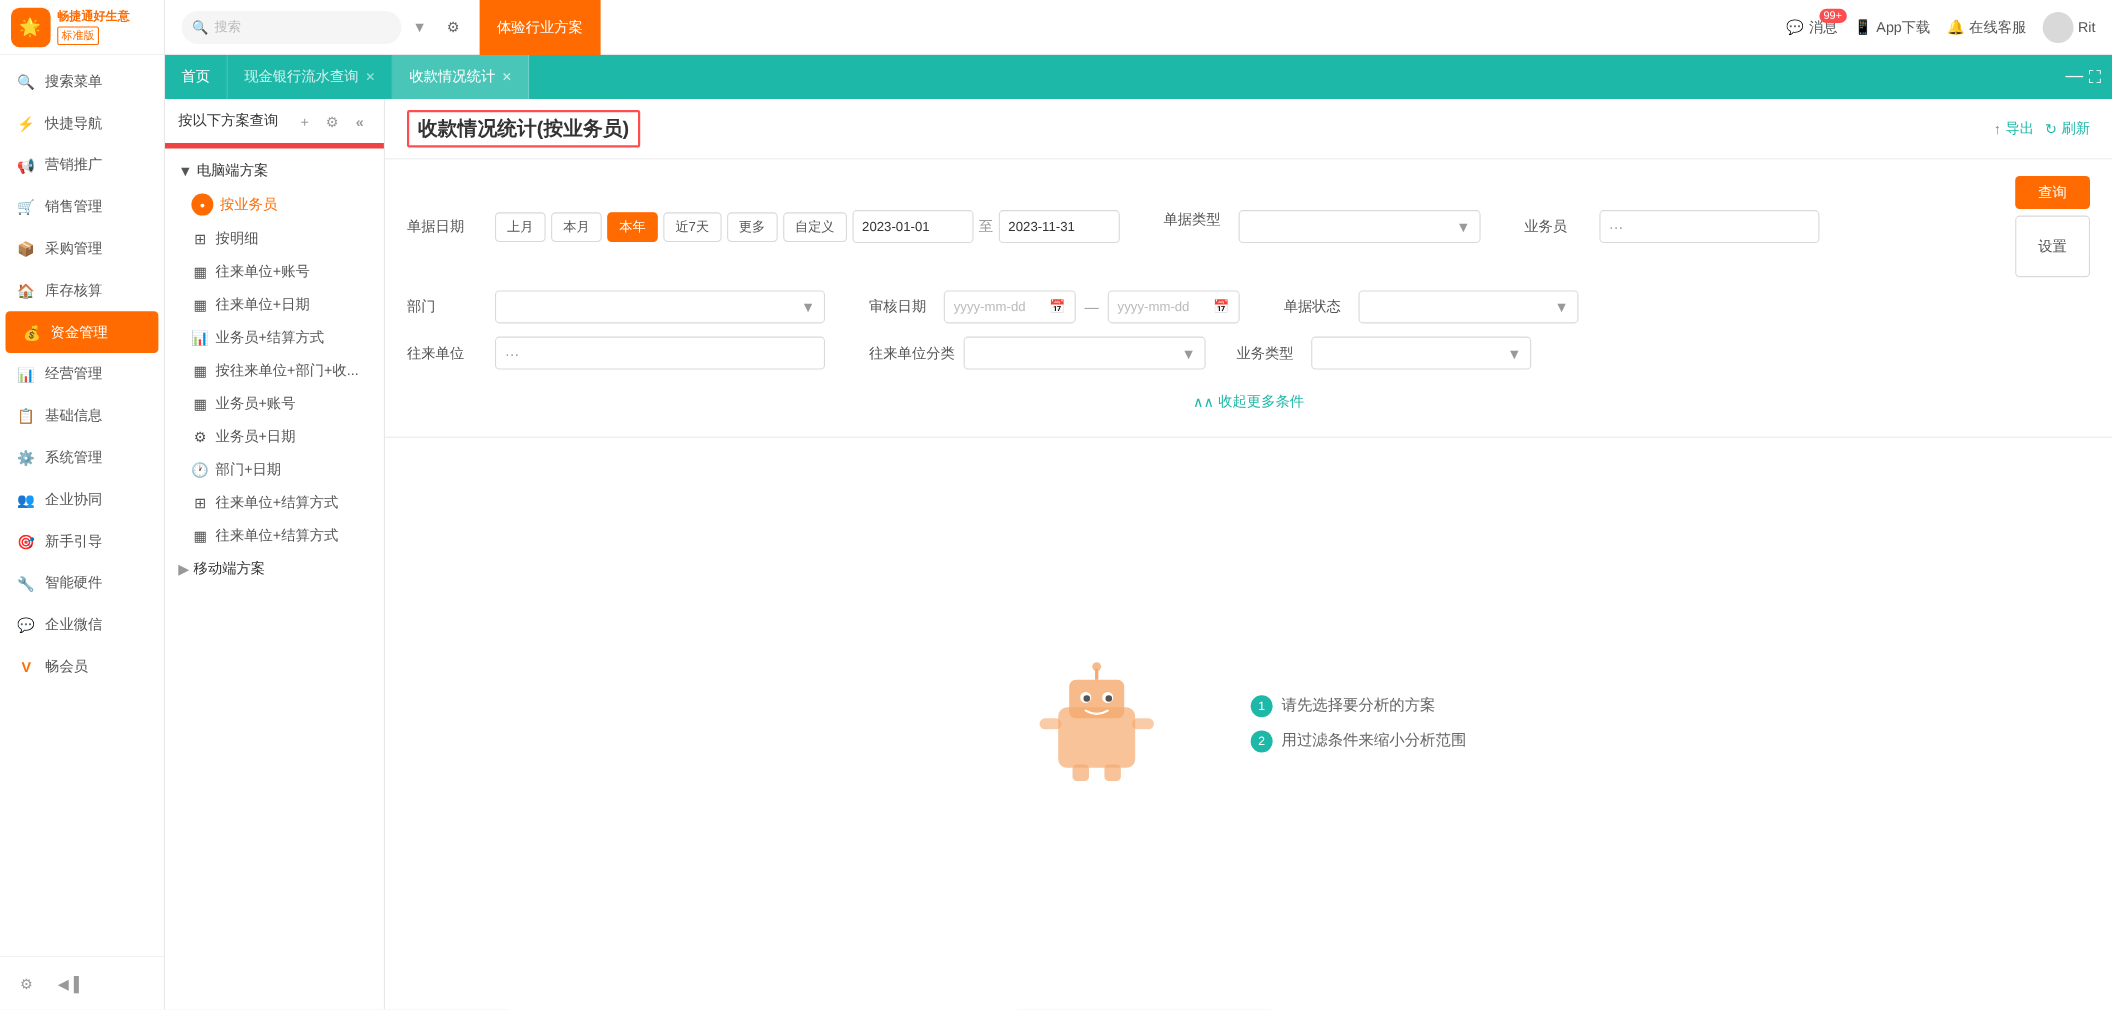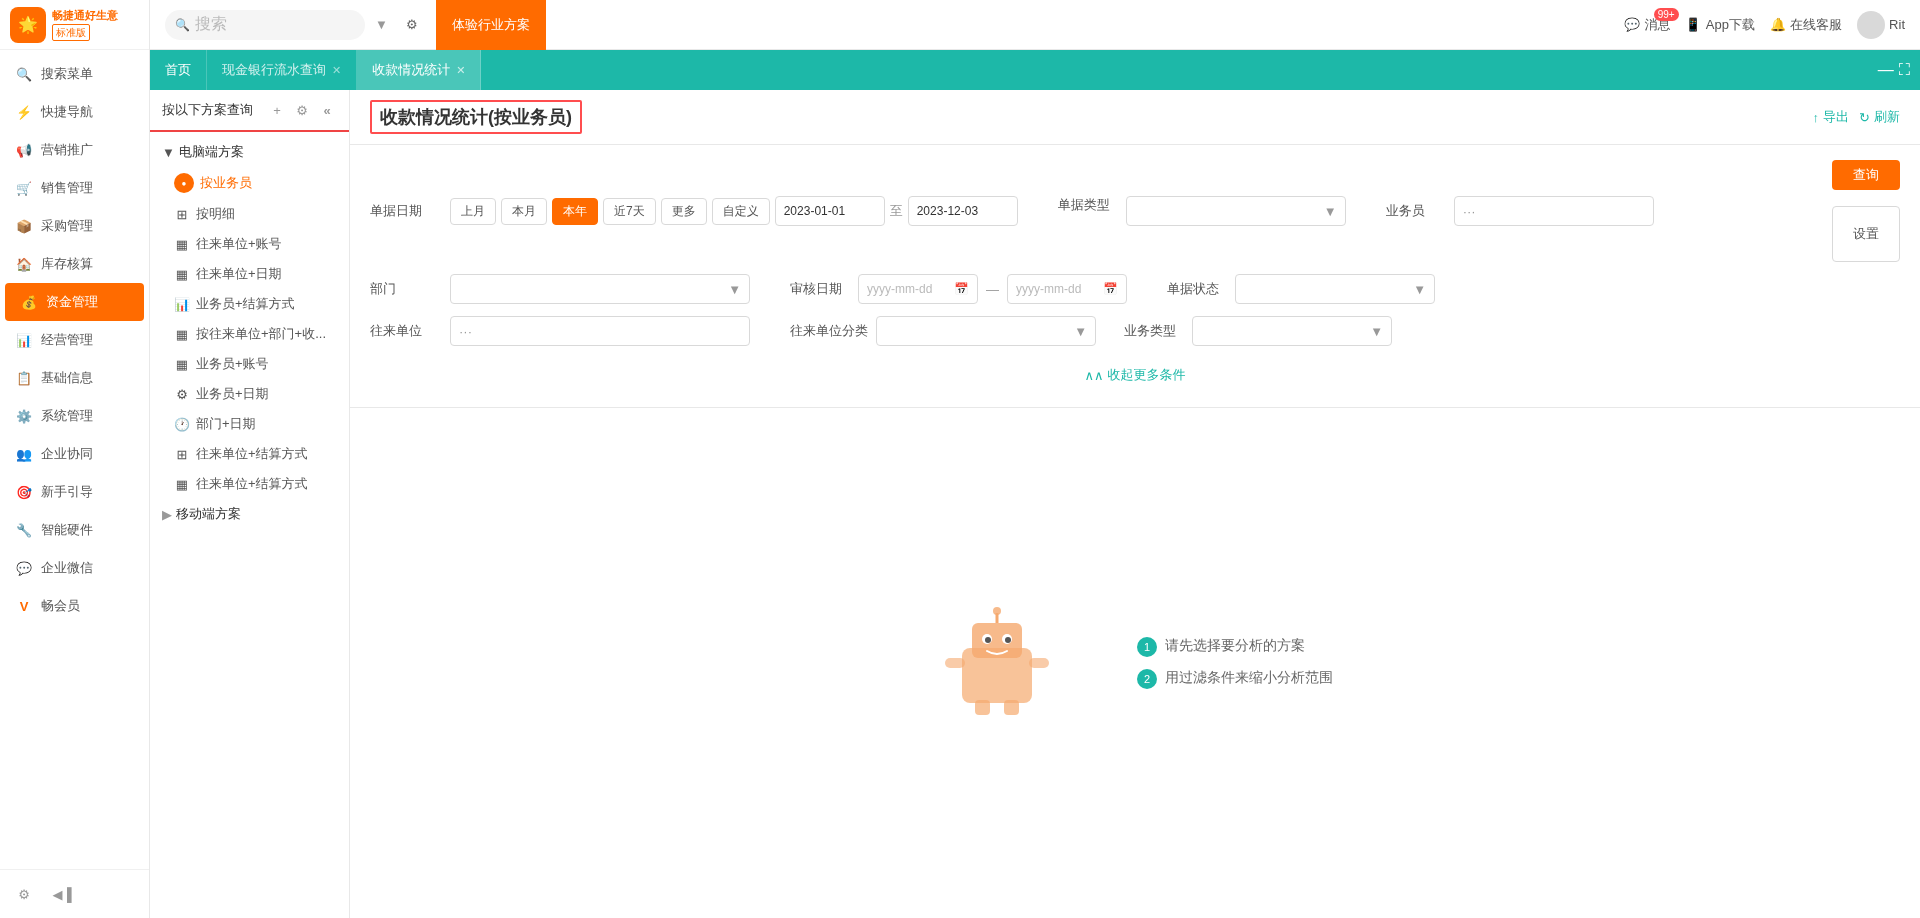--- a/index.html
+++ b/index.html
@@ -39,21 +39,21 @@
     .tab.active { background: rgba(255,255,255,0.2); color: white; }
     .tab .close-icon { font-size: 11px; opacity: 0.7; }
     .tabs-controls { margin-left: auto; display: flex; align-items: center; padding: 0 10px; gap: 5px; }
     .tabs-controls span { color: white; cursor: pointer; font-size: 16px; }
 
     
     .content { flex: 1; display: flex; overflow: hidden; }
 
     
     .left-panel { width: 200px; background: #fff; border-right: 1px solid #e8e8e8; display: flex; flex-direction: column; flex-shrink: 0; }
-    .left-panel-header { padding: 10px 12px; display: flex; align-items: center; gap: 5px; border-bottom: 2px solid #ef4444; font-size: 13px; color: #333; }
+    .left-panel-header { padding: 10px 12px; display: flex; align-items: center; gap: 5px; border-bottom: 5px solid #ef4444; font-size: 13px; color: #333; }
     .left-panel-header .actions { margin-left: auto; display: flex; gap: 5px; }
     .left-panel-header .action-btn { width: 20px; height: 20px; display: flex; align-items: center; justify-content: center; cursor: pointer; color: #999; border-radius: 3px; }
     .plan-tree { padding: 5px 0; overflow-y: auto; }
     .tree-item { display: flex; align-items: center; padding: 6px 12px; cursor: pointer; font-size: 13px; color: #555; gap: 6px; }
     .tree-item.active { color: #ff6b00; }
     .tree-item .tree-icon { width: 16px; height: 16px; display: flex; align-items: center; justify-content: center; flex-shrink: 0; }
     .tree-item .active-dot { width: 20px; height: 20px; background: #ff6b00; border-radius: 50%; display: flex; align-items: center; justify-content: center; color: white; font-size: 10px; flex-shrink: 0; }
     .tree-group { padding-left: 12px; }
     .tree-parent { display: flex; align-items: center; padding: 6px 12px; cursor: pointer; font-size: 13px; color: #333; gap: 4px; font-weight: 500; }
 
@@ -72,21 +72,21 @@
     .filter-row:last-child { margin-bottom: 0; }
     .filter-label { color: #555; font-size: 13px; white-space: nowrap; min-width: 60px; }
     .date-group { display: flex; align-items: center; gap: 5px; }
     .date-btn { padding: 4px 10px; border: 1px solid #d9d9d9; border-radius: 4px; cursor: pointer; font-size: 12px; color: #555; background: #fff; }
     .date-btn.active { background: #ff6b00; color: white; border-color: #ff6b00; }
     .date-input { height: 30px; border: 1px solid #d9d9d9; border-radius: 4px; padding: 0 8px; font-size: 12px; color: #bbb; width: 110px; display: flex; align-items: center; }
     .date-sep { color: #999; }
     .filter-dropdown { min-width: 200px; height: 30px; border: 1px solid #d9d9d9; border-radius: 4px; padding: 0 8px; font-size: 13px; display: flex; align-items: center; gap: 5px; color: #555; cursor: pointer; }
     .btn-query { background: #ff6b00; color: white; border: none; padding: 6px 20px; border-radius: 4px; cursor: pointer; font-size: 13px; }
     .btn-set { background: #fff; color: #555; border: 1px solid #d9d9d9; padding: 18px 20px; border-radius: 4px; cursor: pointer; font-size: 13px; }
-    .btn-group { display: flex; flex-direction: column; gap: 16px; }
+    .btn-group { display: flex; flex-direction: column; gap: 6px; }
     .collapse-btn { display: flex; align-items: center; justify-content: center; gap: 4px; color: #1db8a8; cursor: pointer; font-size: 13px; padding: 8px; }
     .empty-hints { margin-left: 40px; display: flex; flex-direction: column; gap: 12px; }
     .hint-item { display: flex; align-items: flex-start; gap: 8px; font-size: 14px; color: #666; }
     .hint-num { width: 20px; height: 20px; background: #1db8a8; border-radius: 50%; color: white; font-size: 11px; display: flex; align-items: center; justify-content: center; flex-shrink: 0; }
   </style>
 </head>
 <body>
 
 <div class="sidebar">
   <div class="sidebar-logo">
@@ -166,21 +166,21 @@
     <div class="sidebar-bottom-btn">⚙</div>
     <div class="sidebar-bottom-btn">◀▐</div>
   </div>
 </div>
 
 <div class="main">
 
   <div class="topbar">
     <div class="topbar-search">
       <span>🔍</span>
-      <span style="color:#bbb;font-size:16px;">搜索</span>
+      <span style="color:#bbb;font-size:12px;">搜索</span>
     </div>
     <span class="topbar-arrow">▼</span>
     <div class="topbar-gear">⚙</div>
     <button class="topbar-trial-btn">体验行业方案</button>
     <div class="topbar-right">
       <div class="topbar-msg">
         <span>💬</span>
         <span>消息</span>
         <span class="badge">99+</span>
       </div>
@@ -313,21 +313,21 @@
             <button class="date-btn">本月</button>
             <button class="date-btn active">本年</button>
             <button class="date-btn">近7天</button>
             <button class="date-btn">更多</button>
             <button class="date-btn">自定义</button>
             <div class="date-input">
               <span style="color:#333;">2023-01-01</span>
             </div>
             <span class="date-sep">至</span>
             <div class="date-input">
-              <span style="color:#333;">2023-12-03</span>
+              <span style="color:#333;">2023-11-31</span>
             </div>
           </div>
 
           <div style="display:flex;gap:8px;margin-left:20px;">
             <span class="filter-label">单据类型</span>
             <div class="filter-dropdown" style="width:220px;">
               <span style="margin-left:auto;color:#999;">▼</span>
             </div>
           </div>
 

